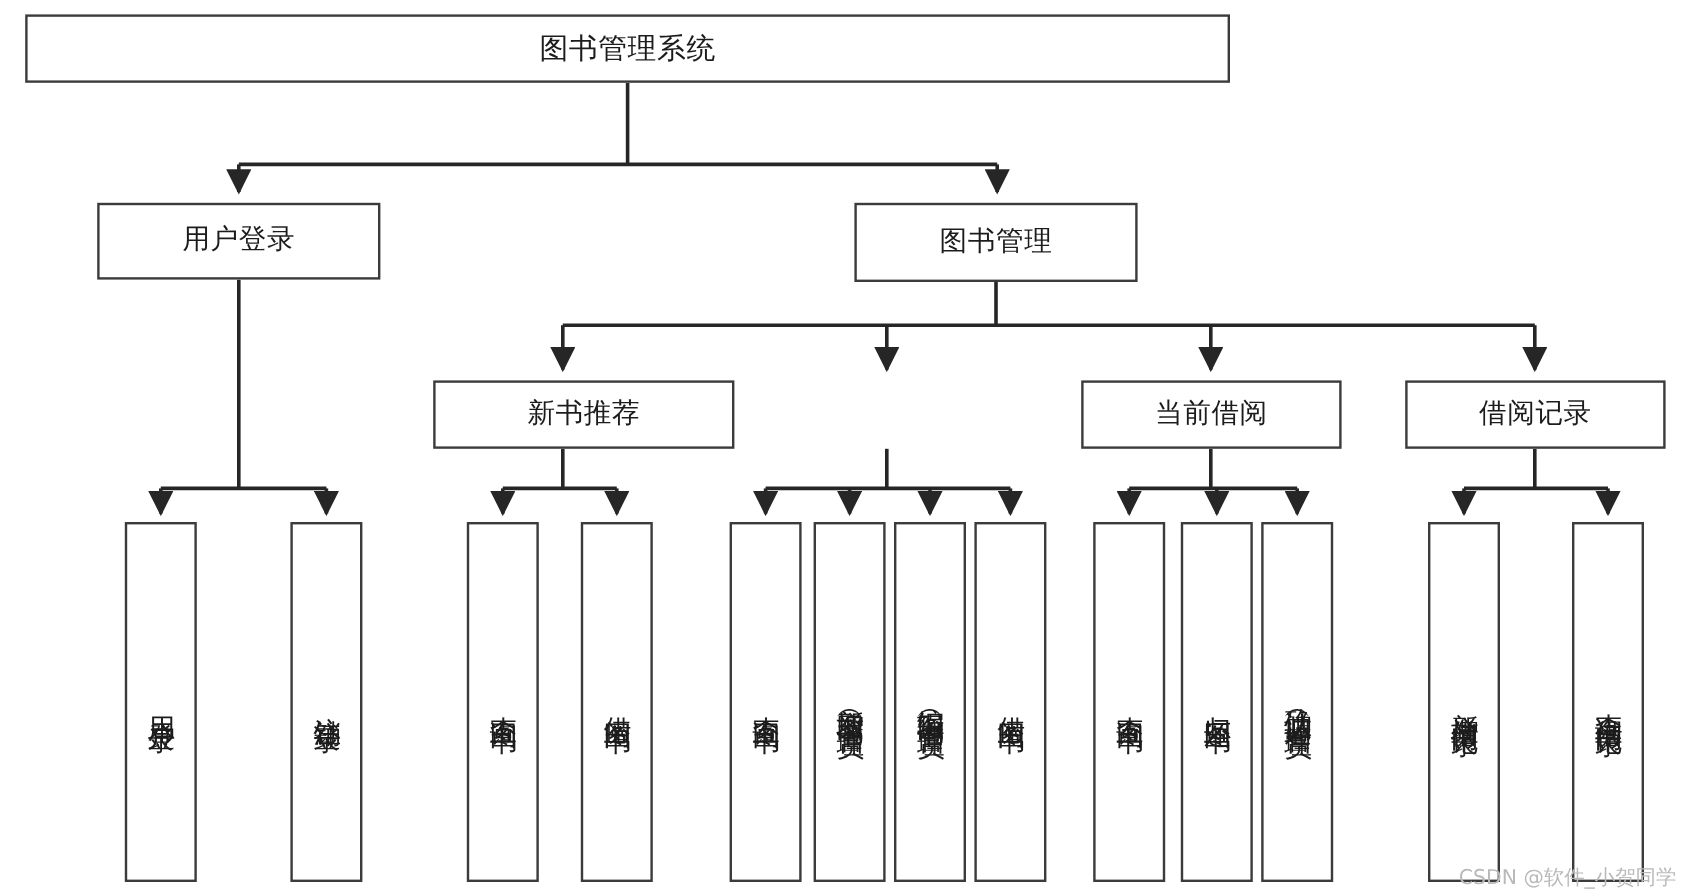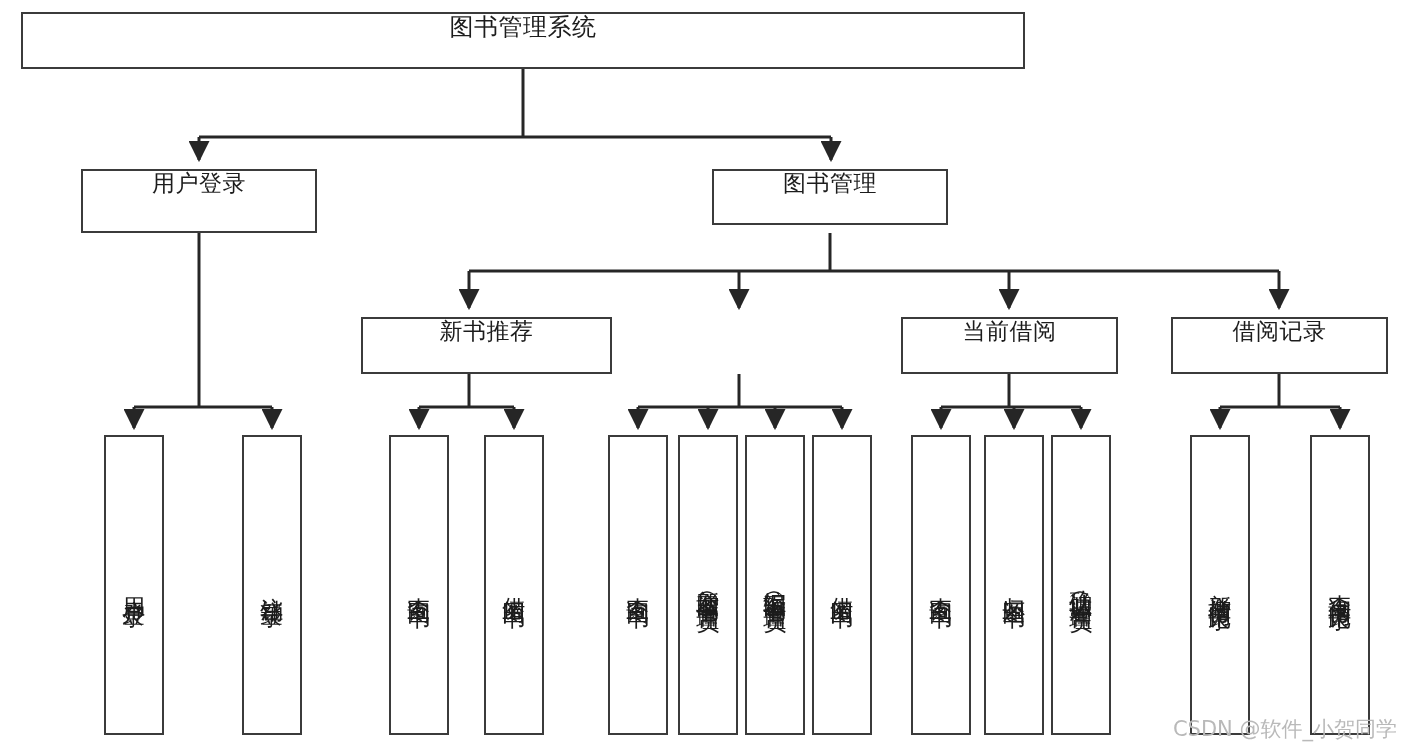--- a/index.html
+++ b/index.html
@@ -25,21 +25,21 @@
     width: 1405px;
     height: 747px;
     pointer-events: none;
   }
   .node {
     position: absolute;
     box-sizing: border-box;
     background: #ffffff;
     border: 2px solid #3b3b3b;
     display: flex;
-    align-items: flex-start;
+    align-items: center;
     justify-content: center;
     color: #1c1c1c;
     z-index: 2;
   }
   .node-label {
     display: block;
     white-space: nowrap;
     letter-spacing: 0.5px;
   }
   
@@ -61,21 +61,21 @@
     font-size: 23px;
     line-height: 1.32;
     letter-spacing: 3px;
     white-space: nowrap;
     max-height: 100%;
   }
   #watermark {
     position: absolute;
     right: 8px;
     bottom: 4px;
-    font-size: 21px;
+    font-size: 17px;
     color: #b9b9b9;
     z-index: 3;
     white-space: nowrap;
     font-family: "DejaVu Sans", "Liberation Sans", sans-serif;
   }
 </style>
 </head>
 <body>
 
 <div id="diagram">
@@ -130,21 +130,21 @@
     </g>
   </svg>
 
   <div class="node horiz root" style="left: 21px; top: 12px; width: 1004px; height: 57px;">
     <span class="node-label">图书管理系统</span>
   </div>
 
   <div class="node horiz" style="left: 81px; top: 169px; width: 236px; height: 64px;">
     <span class="node-label">用户登录</span>
   </div>
-  <div class="node horiz" style="left: 712px; top: 169px; width: 236px; height: 56px;">
+  <div class="node horiz" style="left: 712px; top: 169px; width: 236px; height: 66px;">
     <span class="node-label">图书管理</span>
   </div>
 
   <div class="node horiz" style="left: 361px; top: 317px; width: 251px; height: 57px;">
     <span class="node-label">新书推荐</span>
   </div>
   <div class="node horiz" style="left: 1171px; top: 317px; width: 217px; height: 57px;">
     <span class="node-label">借阅记录</span>
   </div>
   <div class="node horiz" style="left: 901px; top: 317px; width: 217px; height: 57px;">

